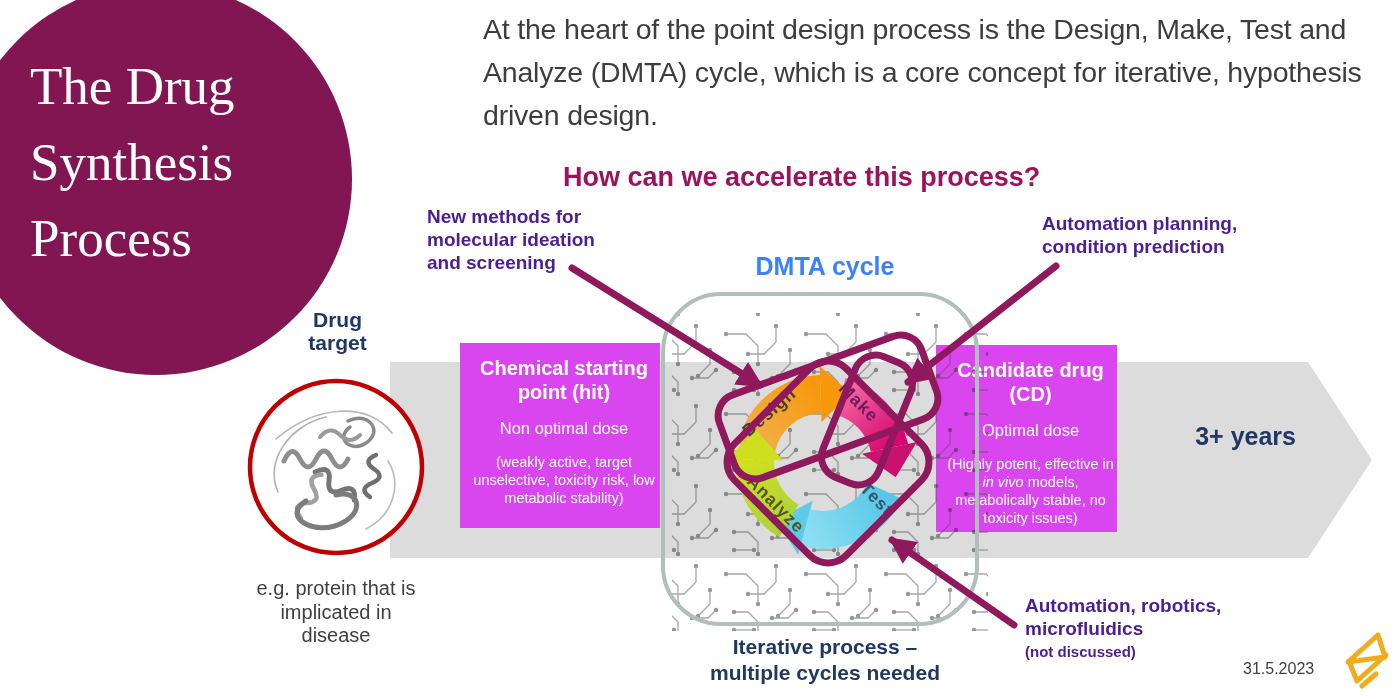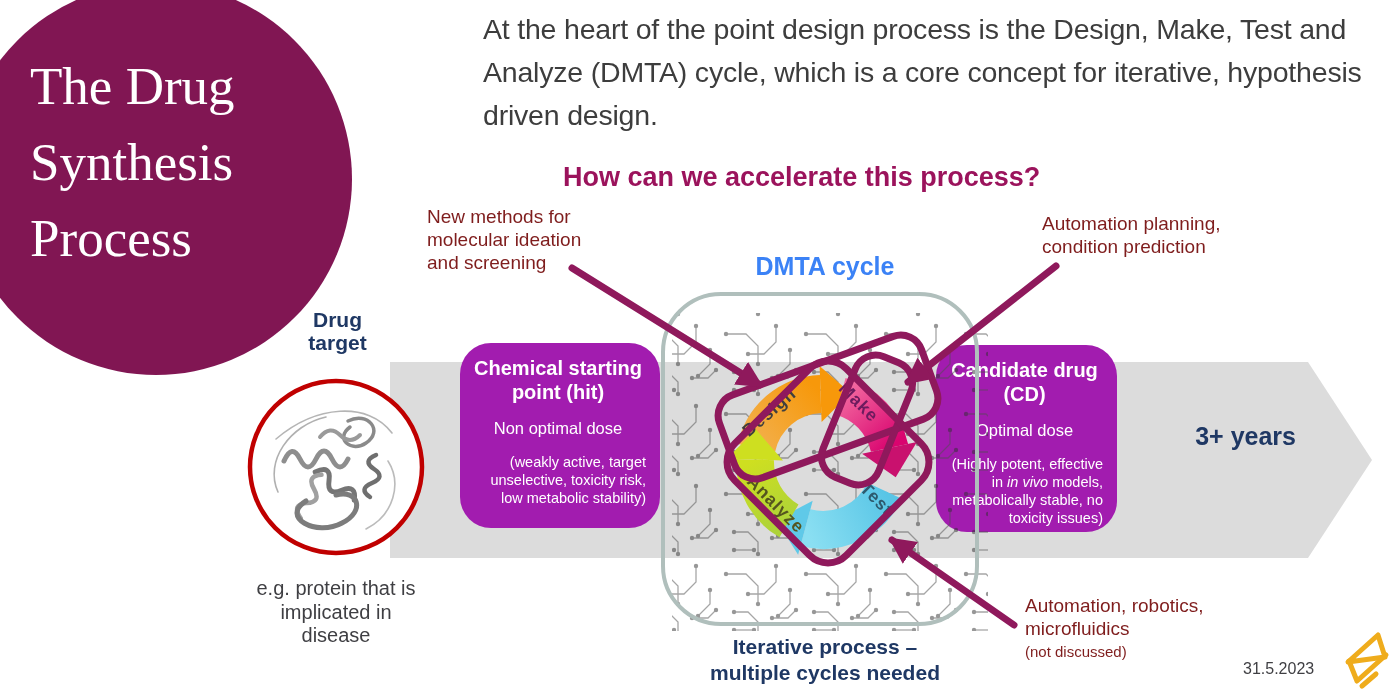--- a/index.html
+++ b/index.html
@@ -16,36 +16,36 @@
   .question{left:563px;top:162px;width:600px;font-size:27px;font-weight:bold;color:#9b135c;z-index:3;}
 
   .drug-target{left:290px;top:308px;width:95px;text-align:center;font-size:21px;font-weight:bold;
                color:#1f3864;line-height:23px;z-index:3;}
   .protein-caption{left:252px;top:577px;width:168px;text-align:center;font-size:20px;line-height:23.5px;
                    color:#3f3f43;z-index:3;}
 
   .band{left:390px;top:362px;width:982px;height:196px;background:#dcdcdc;z-index:1;
         clip-path:polygon(0 0,918px 0,982px 98px,918px 196px,0 196px);}
 
-  .navy-box{background:#a21caf;color:#ffffff;text-align:center;z-index:2;padding:13px 12px 0 8px;box-sizing:border-box;border-radius:31px;}
+  .navy-box{background:#d946ef;color:#ffffff;text-align:center;z-index:2;padding:13px 0 0 8px;box-sizing:border-box;}
   .hit-box{left:460px;top:343px;width:200px;height:185px;}
   .cd-box{left:936px;top:345px;width:181px;height:187px;}
   .navy-box .bx-title{font-size:20px;font-weight:bold;line-height:24px;margin-bottom:15px;}
   .navy-box .bx-dose{font-size:16.5px;margin-bottom:15px;}
-  .navy-box .bx-small{font-size:14.5px;line-height:18px;text-align:right;padding:0 2px;}
+  .navy-box .bx-small{font-size:14.5px;line-height:18px;text-align:center;padding:0 2px;}
   .cd-box .bx-small .it{font-style:italic;}
 
   .dmta-label{left:715px;top:252px;width:220px;text-align:center;font-size:25px;font-weight:bold;
               color:#3b82f6;z-index:3;}
   .years{left:1190px;top:421px;width:106px;text-align:right;font-size:25px;font-weight:bold;
          color:#1f3864;line-height:31px;z-index:3;}
   .iterative{left:705px;top:634px;width:240px;text-align:center;font-size:21px;font-weight:bold;
              color:#1f3864;line-height:26px;z-index:3;}
 
-  .callout{color:#7f1d1d;font-size:19px;line-height:23px;z-index:3;}
+  .callout{color:#4c1d95;font-size:19px;line-height:23px;z-index:3;font-weight:bold;}
   .co-new{left:427px;top:205px;width:176px;}
   .co-syn{left:1042px;top:212px;width:200px;}
   .co-auto{left:1025px;top:594px;width:212px;}
   .co-note{font-size:15px;line-height:19px;margin-top:2px;}
 
   .date{left:1243px;top:660px;font-size:16px;color:#3f3f43;z-index:3;}
 
   svg.overlay{position:absolute;left:0;top:0;z-index:4;pointer-events:none;}
 </style>
 </head>

